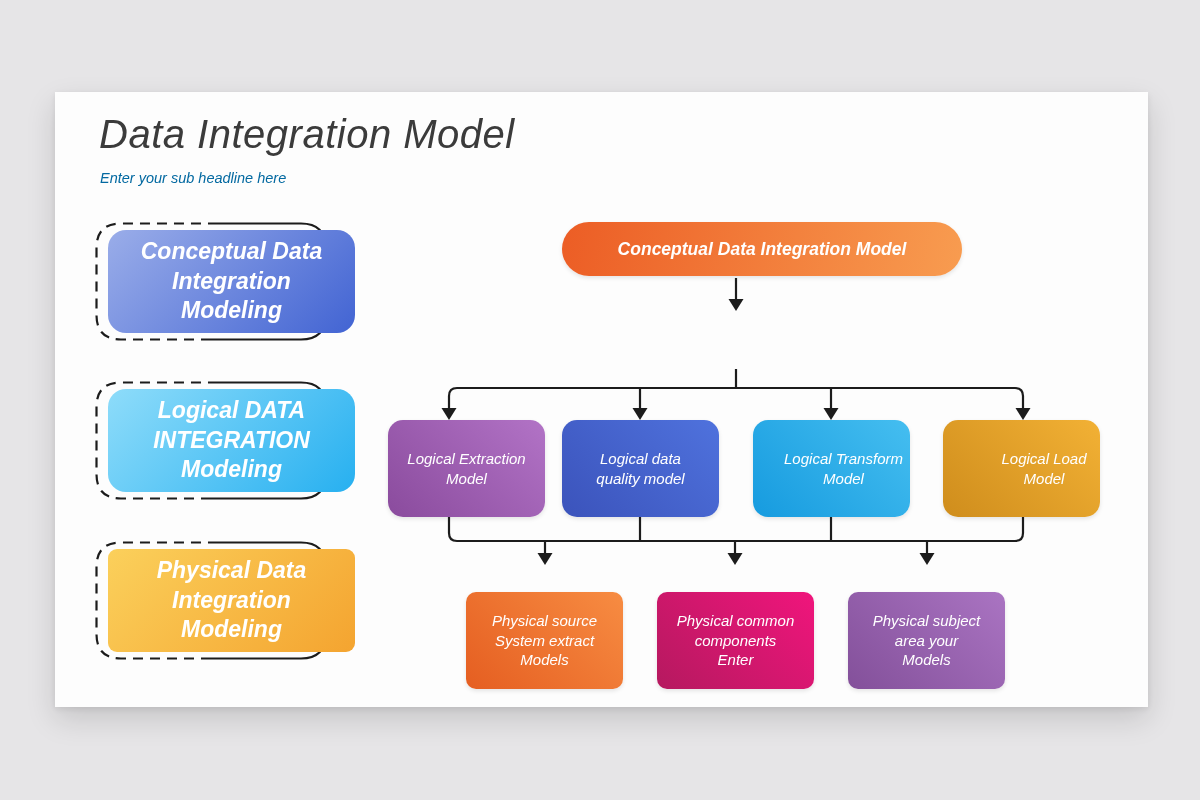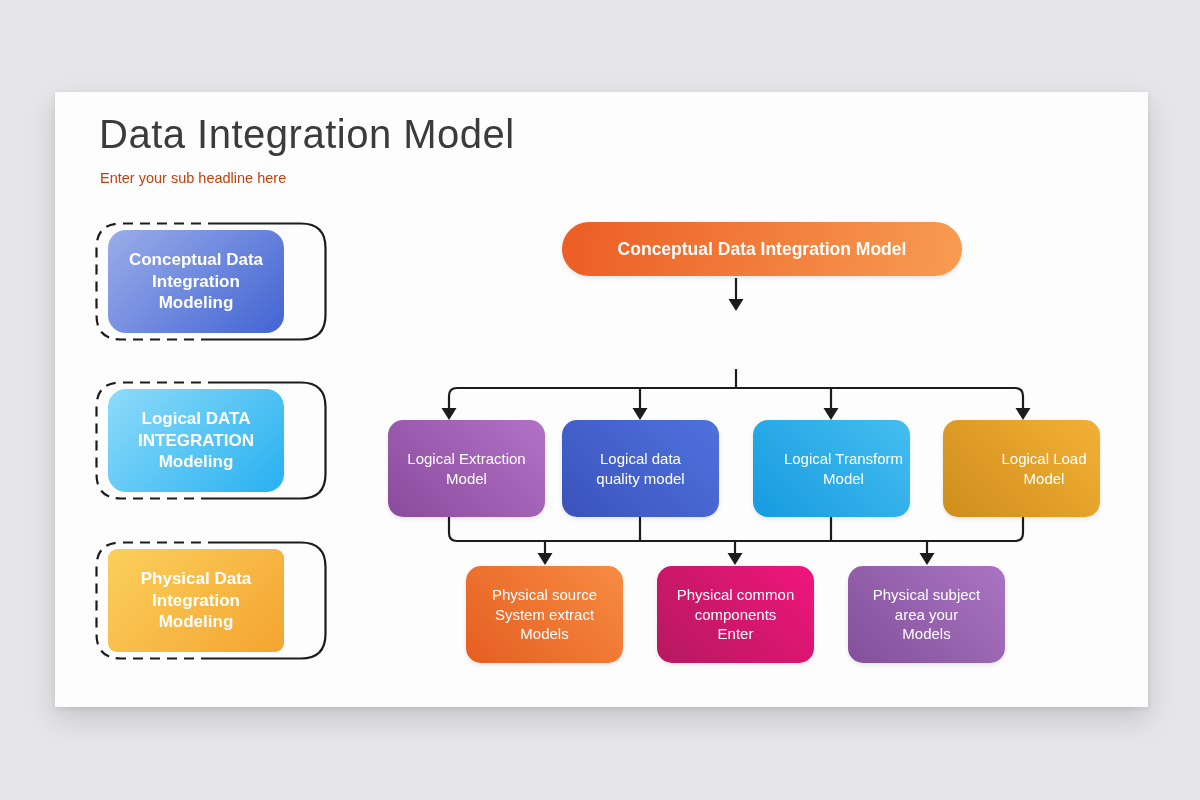--- a/index.html
+++ b/index.html
@@ -2,60 +2,60 @@
 <html><head>
 <meta charset="utf-8">
 <style>
   * { margin: 0; padding: 0; box-sizing: border-box; }
   html, body { width: 1200px; height: 800px; }
   body {
     font-family: "Liberation Sans", "DejaVu Sans", sans-serif;
     background: #e6e5e7;
     overflow: hidden;
   }
-  .stage { position: relative; width: 1200px; height: 800px; }
+  .stage { position: relative; width: 1200px; height: 800px; font-style: italic; }
   .card {
     position: absolute; left: 55px; top: 92px; width: 1093px; height: 615px;
     background: #fdfdfd;
     box-shadow: 0 12px 28px rgba(0,0,0,.14), 0 2px 6px rgba(0,0,0,.08);
   }
   .page-title {
     position: absolute; left: 44px; top: 20px;
     font-size: 40px; font-weight: 500; letter-spacing: .5px; color: #3b3b3b;
   }
   .page-subtitle {
     position: absolute; left: 45px; top: 78px;
-    font-size: 14.5px; color: #c2410c;
+    font-size: 14.5px; color: #0369a1;
   }
   
   .side-group { position: absolute; left: 40px; width: 232px; height: 119px; }
   .side-outline { position: absolute; left: 0; top: 0; width: 232px; height: 119px; }
   .side-box {
-    position: absolute; left: 13px; top: 8px; width: 176px; height: 103px;
+    position: absolute; left: 13px; top: 8px; width: 247px; height: 103px;
     border-radius: 18px; display: flex; align-items: center; justify-content: center;
-    color: #fff; font-weight: bold; font-size: 17px; line-height: 1.28;
+    color: #fff; font-weight: bold; font-size: 23px; line-height: 1.28;
     text-align: center; white-space: pre-line;
   }
   
   .pill {
     position: absolute; left: 507px; width: 400px;
     display: flex; align-items: center; justify-content: center;
     color: #fff; text-align: center;
     box-shadow: 0 2px 4px rgba(0,0,0,.10);
   }
   .pill.l1 { top: 130px; height: 54px; border-radius: 27px; font-weight: bold; font-size: 17.5px; }
   .pill.l2 { top: 221px; height: 56px; border-radius: 28px; font-size: 16px; }
   .node {
     position: absolute; width: 157px; height: 97px; border-radius: 15px;
     display: flex; align-items: center; justify-content: center;
     color: #fff; font-size: 15px; line-height: 1.32; text-align: center;
     white-space: pre-line; box-shadow: 0 2px 4px rgba(0,0,0,.10);
   }
   .row3 .node { top: 328px; }
-  .row4 .node { top: 474px; }
+  .row4 .node { top: 500px; border-radius: 10px; }
   .connector { position: absolute; }
   .connector path { fill: none; stroke: currentColor; stroke-width: 2.2; }
   .connector polygon { fill: currentColor; stroke: none; }
   .side-outline path { fill: none; stroke: currentColor; stroke-width: 2.2; }
 </style>
 </head>
 <body>
 
 <div class="stage">
   <div class="card">

